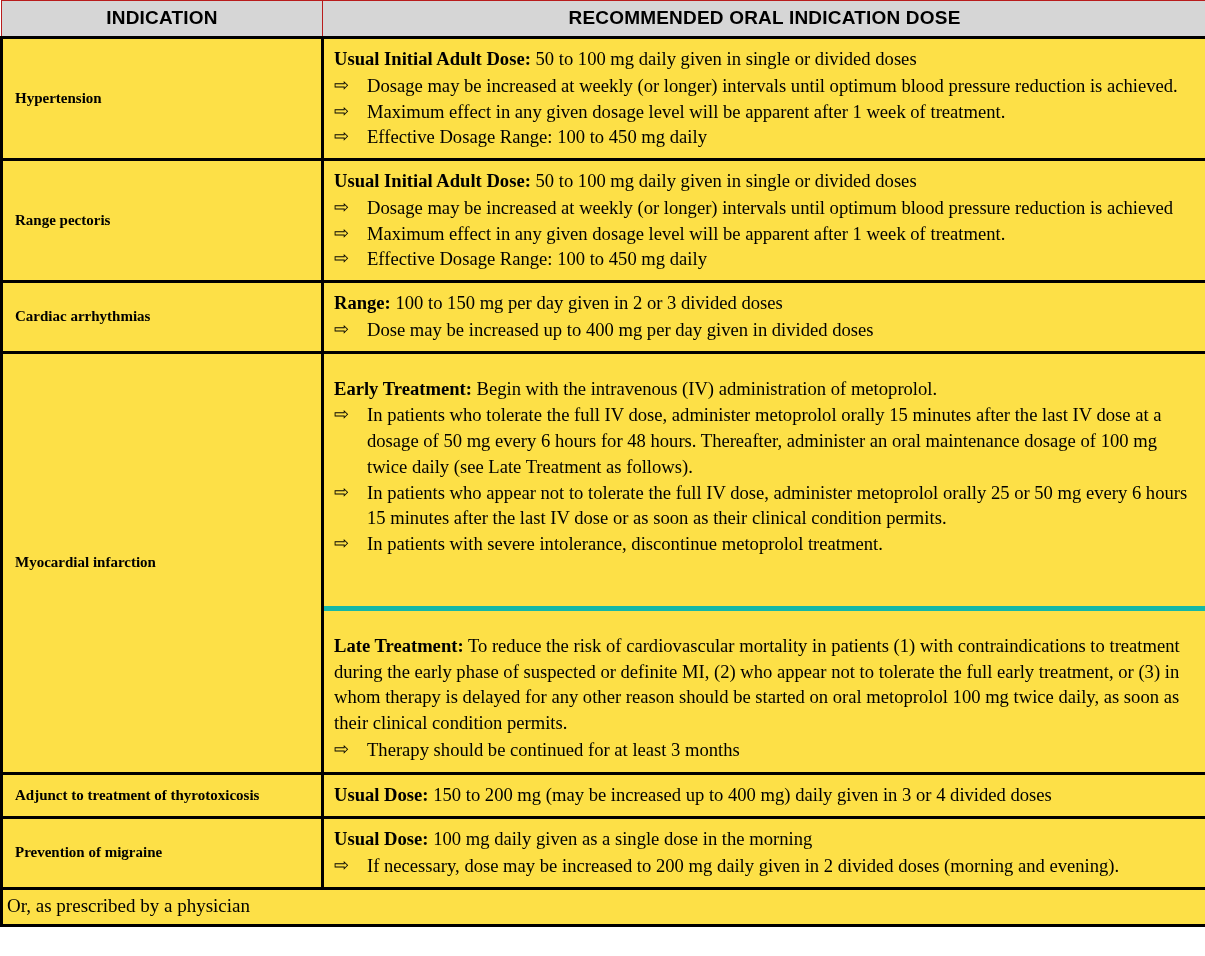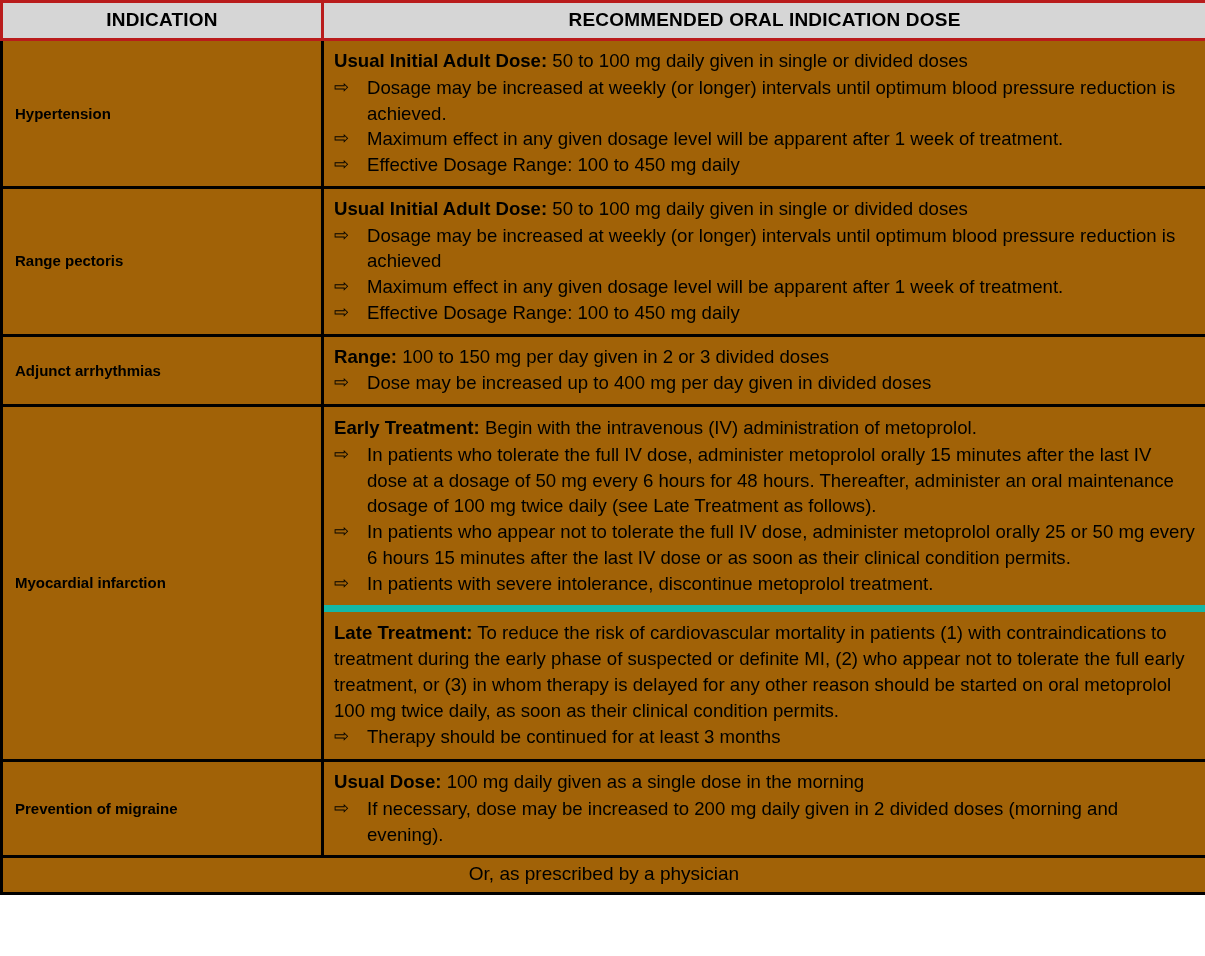--- a/index.html
+++ b/index.html
@@ -18,63 +18,65 @@
   .dose-table {
     width: 1205px;
     border-collapse: collapse;
     table-layout: fixed;
     background: #ffffff;
   }
 
   
   thead th {
     background: #d6d6d6;
-    border: 3px solid #b91c1c;
+    border: 1px solid #b91c1c;
     font-size: 19px;
     font-weight: bold;
     text-align: center;
     letter-spacing: 0.2px;
     padding: 5px 4px 6px 4px;
     height: 24px;
     vertical-align: middle;
   }
   .col-indication { width: 321px; }
   .col-dose { width: 884px; }
 
   
   td {
     border-left: 3px solid #000000;
     border-right: 3px solid #000000;
     border-top: 3px solid #000000;
     border-bottom: 3px solid #000000;
     vertical-align: top;
-    background: #a16207;
+    background: #fde047;
+    font-family: Liberation Serif, serif;
   }
 
   td.indication {
     font-size: 15px;
     font-weight: bold;
     vertical-align: middle;
     padding: 6px 8px 6px 12px;
     line-height: 1.30;
   }
 
   td.dose {
     font-size: 18.6px;
     line-height: 1.385;
     padding: 7px 10px 8px 10px;
   }
 
   
   td.dose-split { padding: 0; }
   .dose-block {
-    padding: 8px 10px 9px 10px;
+    padding: 22px 10px 9px 10px;
   }
   .dose-block + .dose-block {
-    border-top: 7px solid #14b8a6;
+    border-top: 5px solid #14b8a6;
+    margin-top: 40px;
   }
 
   .lead {
     margin: 0 0 1px 0;
     text-indent: 0;
   }
   .lead b { font-weight: bold; }
 
   ul.bullets {
     list-style: none;
@@ -90,21 +92,20 @@
     position: absolute;
     left: 0px;
     top: 0px;
     width: 24px;
     display: inline-block;
     font-size: 18px;
     line-height: 1.385;
   }
 
   .footer-cell {
-    text-align: center;
     font-size: 19px;
     padding: 5px 4px 7px 4px;
     border-top: 3px solid #000000;
     border-bottom: 3px solid #000000;
     border-left: 3px solid #000000;
     border-right: 3px solid #000000;
     vertical-align: middle;
   }
 </style>
 </head>
@@ -142,21 +143,21 @@
             <p class="lead"><b>Usual Initial Adult Dose:</b><span> 50 to 100 mg daily given in single or divided doses</span></p>
             <ul class="bullets">
               <li><span class="arrow">⇨</span><span>Dosage may be increased at weekly (or longer) intervals until optimum blood pressure reduction is achieved</span></li>
               <li><span class="arrow">⇨</span><span>Maximum effect in any given dosage level will be apparent after 1 week of treatment.</span></li>
               <li><span class="arrow">⇨</span><span>Effective Dosage Range: 100 to 450 mg daily</span></li>
             </ul>
           </div>
         </td>
       </tr>
       <tr>
-        <td class="indication">Adjunct arrhythmias</td>
+        <td class="indication">Cardiac arrhythmias</td>
         <td class="dose">
           <div class="dose-block" style="padding: 0px;">
             <p class="lead"><b>Range:</b><span> 100 to 150 mg per day given in 2 or 3 divided doses</span></p>
             <ul class="bullets">
               <li><span class="arrow">⇨</span><span>Dose may be increased up to 400 mg per day given in divided doses</span></li>
             </ul>
           </div>
         </td>
       </tr>
       <tr>
@@ -168,20 +169,28 @@
               <li><span class="arrow">⇨</span><span>In patients who tolerate the full IV dose, administer metoprolol orally 15 minutes after the last IV dose at a dosage of 50 mg every 6 hours for 48 hours. Thereafter, administer an oral maintenance dosage of 100 mg twice daily (see Late Treatment as follows).</span></li>
               <li><span class="arrow">⇨</span><span>In patients who appear not to tolerate the full IV dose, administer metoprolol orally 25 or 50 mg every 6 hours 15 minutes after the last IV dose or as soon as their clinical condition permits.</span></li>
               <li><span class="arrow">⇨</span><span>In patients with severe intolerance, discontinue metoprolol treatment.</span></li>
             </ul>
           </div>
           <div class="dose-block">
             <p class="lead"><b>Late Treatment:</b><span> To reduce the risk of cardiovascular mortality in patients (1) with contraindications to treatment during the early phase of suspected or definite MI, (2) who appear not to tolerate the full early treatment, or (3) in whom therapy is delayed for any other reason should be started on oral metoprolol 100 mg twice daily, as soon as their clinical condition permits.</span></p>
             <ul class="bullets">
               <li><span class="arrow">⇨</span><span>Therapy should be continued for at least 3 months</span></li>
             </ul>
+          </div>
+        </td>
+      </tr>
+      <tr>
+        <td class="indication">Adjunct to treatment of thyrotoxicosis</td>
+        <td class="dose">
+          <div class="dose-block" style="padding: 0px;">
+            <p class="lead"><b>Usual Dose:</b><span> 150 to 200 mg (may be increased up to 400 mg) daily given in 3 or 4 divided doses</span></p>
           </div>
         </td>
       </tr>
       <tr>
         <td class="indication">Prevention of migraine</td>
         <td class="dose">
           <div class="dose-block" style="padding: 0px;">
             <p class="lead"><b>Usual Dose:</b><span> 100 mg daily given as a single dose in the morning</span></p>
             <ul class="bullets">
               <li><span class="arrow">⇨</span><span>If necessary, dose may be increased to 200 mg daily given in 2 divided doses (morning and evening).</span></li>

